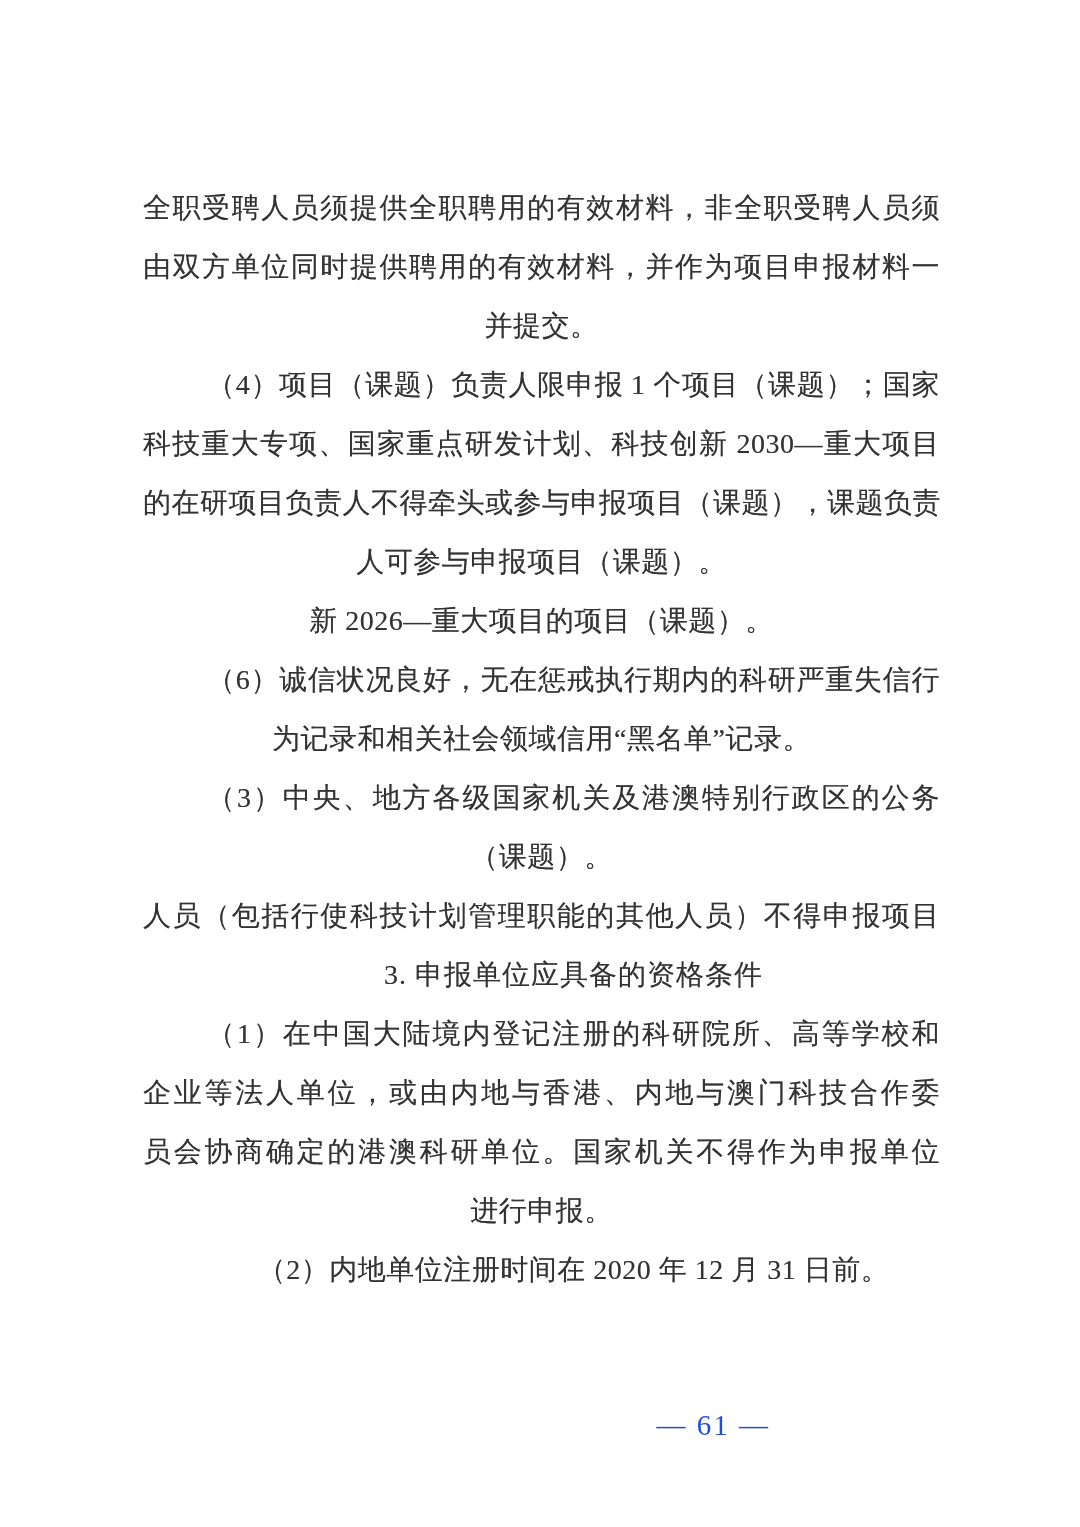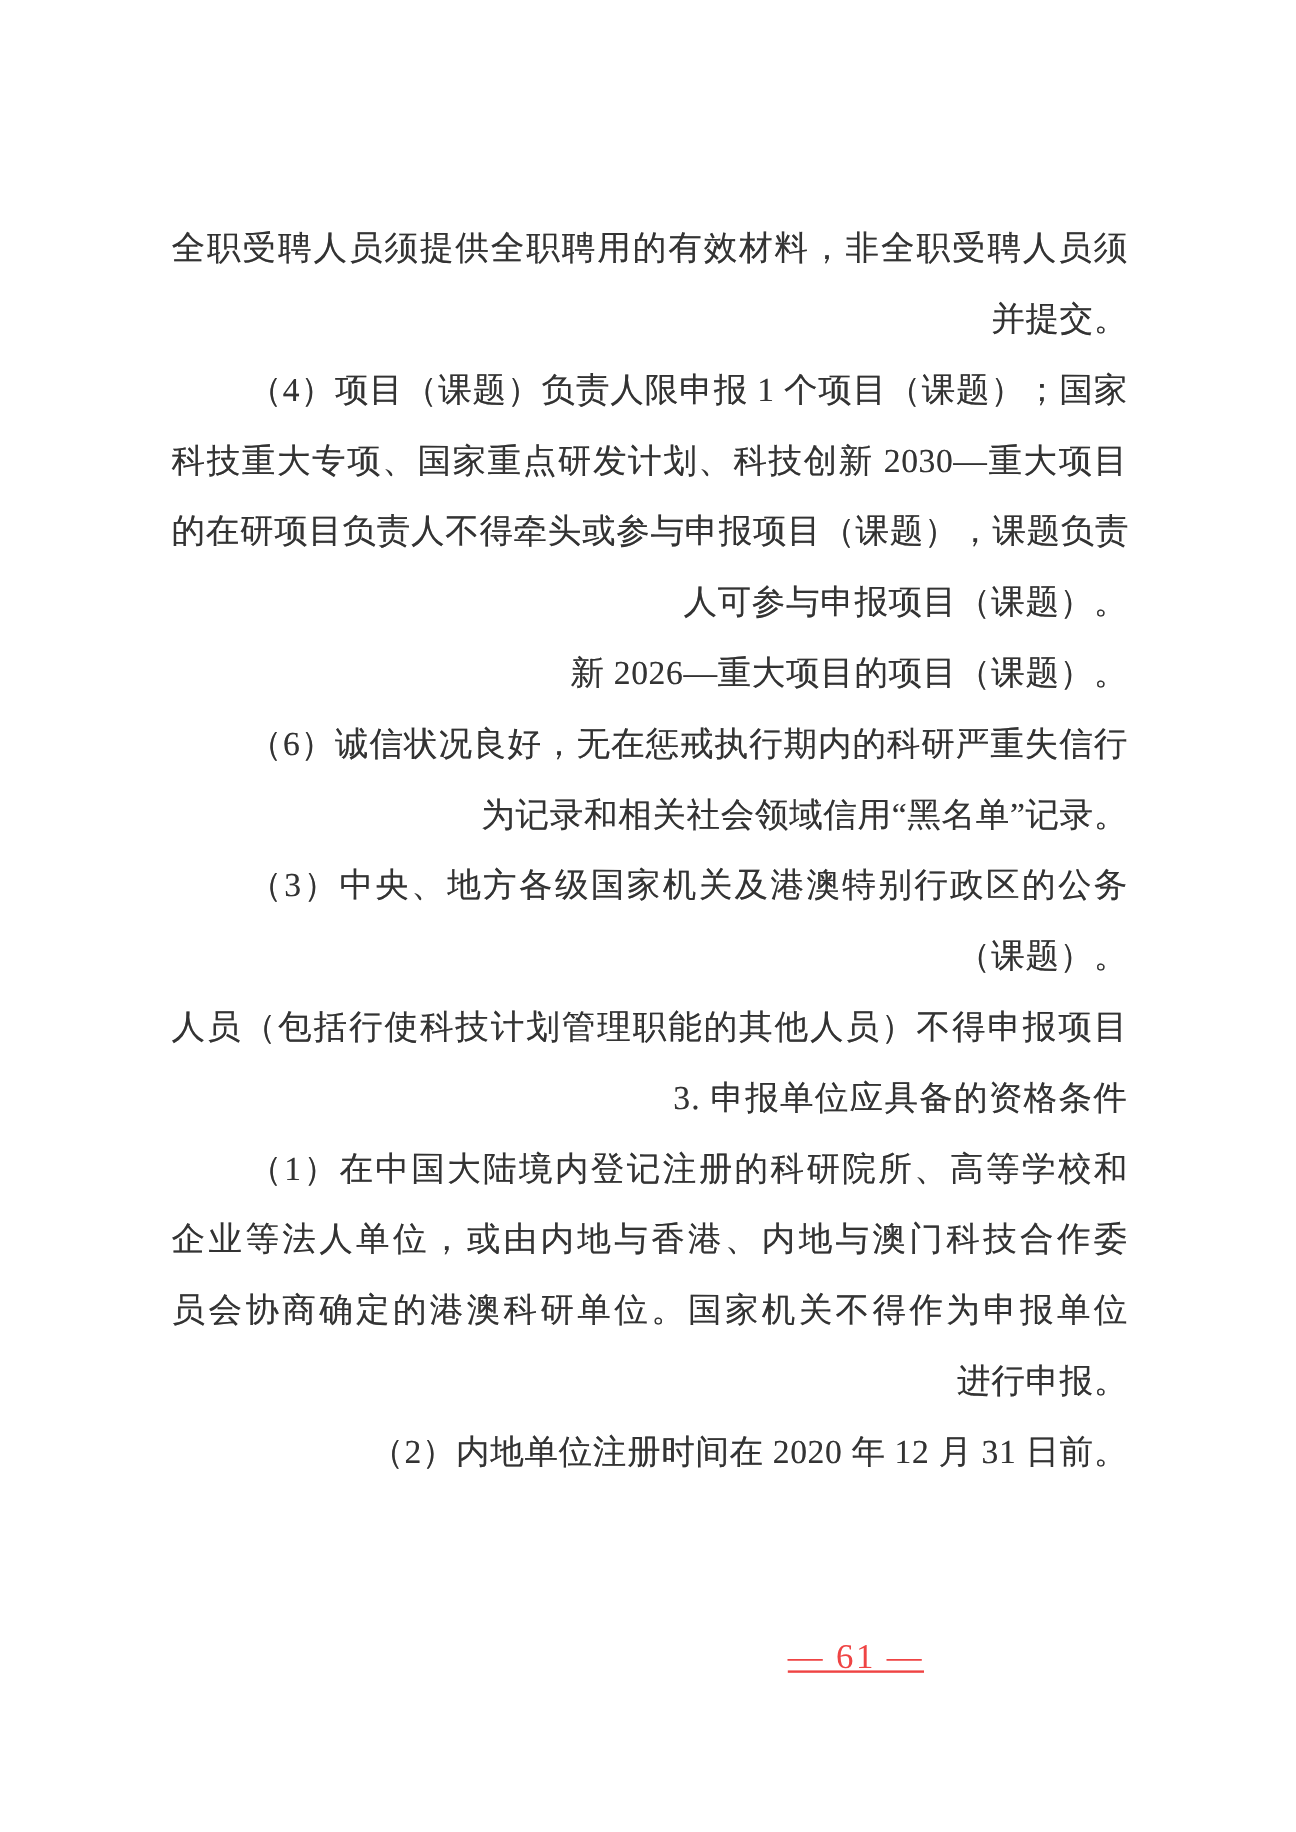--- a/index.html
+++ b/index.html
@@ -21,53 +21,53 @@
     left: 143px;
     top: 178px;
     width: 797px;
   }
   .text-line {
     height: 59px;
     line-height: 59px;
     font-size: 28px;
     letter-spacing: 0.5px;
     white-space: nowrap;
-    text-align: right;
+    text-align: center;
     color: #333333;
     
     text-shadow: 0 0 0.4px rgba(60,60,60,0.55);
   }
   .text-line.justify {
     text-align: justify;
     text-align-last: justify;
   }
   .text-line.indent {
     padding-left: 64px;
   }
   .text-line.heading {
     font-weight: normal;
     letter-spacing: 1px;
   }
   .page-number {
     position: absolute;
-    top: 1352px;
+    top: 1396px;
     right: 174px;
     font-size: 29px;
     line-height: 59px;
     letter-spacing: 2px;
-    color: #ef4444;
-    text-decoration: underline;
+    color: #1d4ed8;
   }
 </style>
 </head>
 <body>
 
 <div class="page">
   <div class="doc-body" id="doc-body">
       <div class="text-line justify">全职受聘人员须提供全职聘用的有效材料，非全职受聘人员须</div>
+      <div class="text-line justify">由双方单位同时提供聘用的有效材料，并作为项目申报材料一</div>
       <div class="text-line">并提交。</div>
       <div class="text-line justify indent">（4）项目（课题）负责人限申报 1 个项目（课题）；国家</div>
       <div class="text-line justify">科技重大专项、国家重点研发计划、科技创新 2030—重大项目</div>
       <div class="text-line justify">的在研项目负责人不得牵头或参与申报项目（课题），课题负责</div>
       <div class="text-line">人可参与申报项目（课题）。</div>
       <div class="text-line">新 2026—重大项目的项目（课题）。</div>
       <div class="text-line justify indent">（6）诚信状况良好，无在惩戒执行期内的科研严重失信行</div>
       <div class="text-line">为记录和相关社会领域信用“黑名单”记录。</div>
       <div class="text-line justify indent">（3）中央、地方各级国家机关及港澳特别行政区的公务</div>
       <div class="text-line">（课题）。</div>

